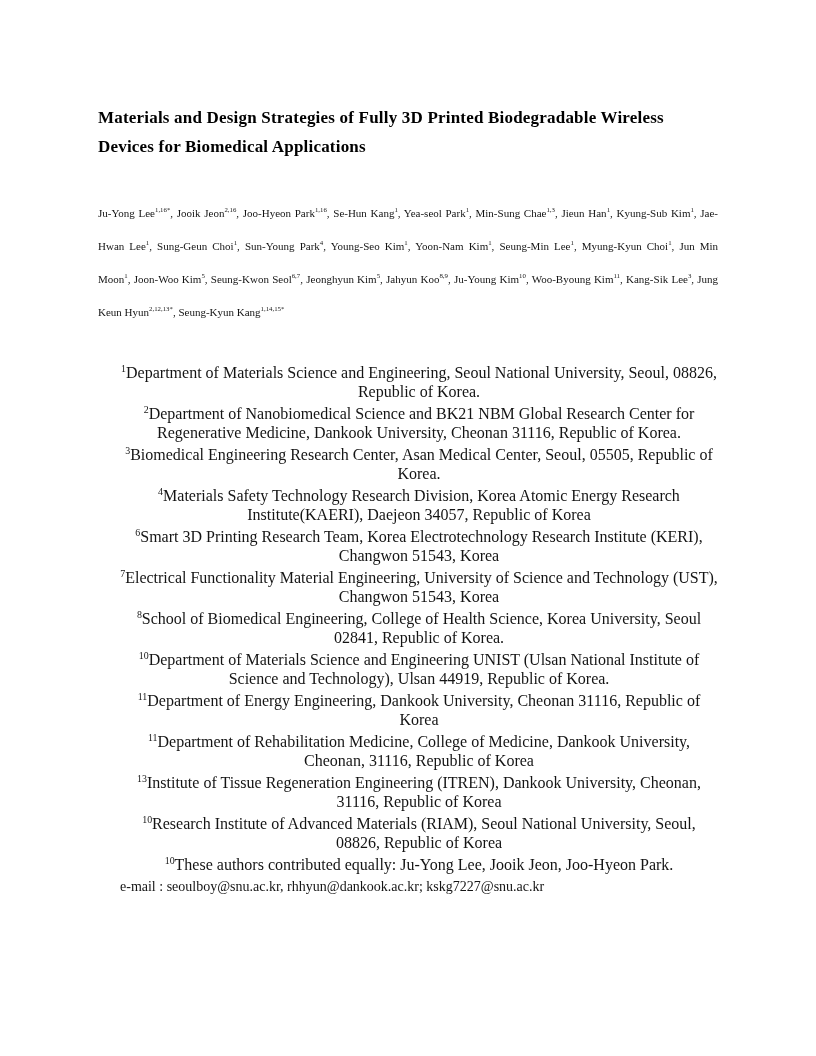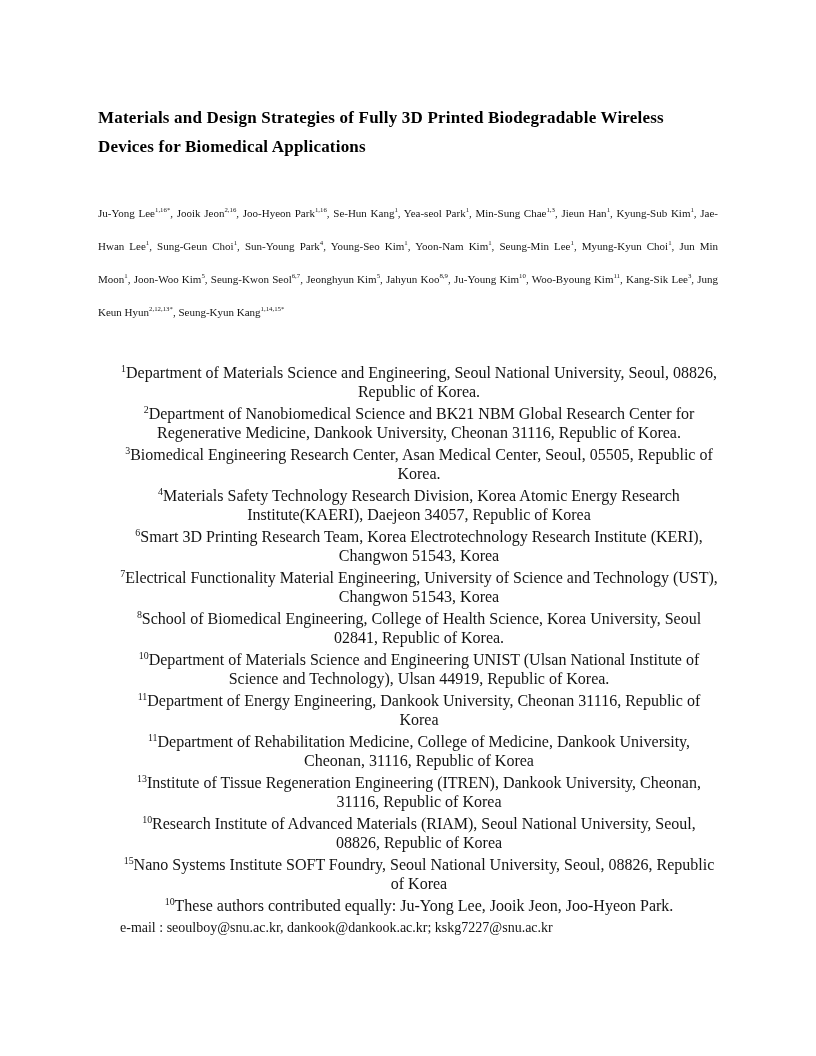--- a/index.html
+++ b/index.html
@@ -69,18 +69,17 @@
         <p class="affil"><sup>3</sup>Biomedical Engineering Research Center, Asan Medical Center, Seoul, 05505, Republic of Korea.</p>
         <p class="affil"><sup>4</sup>Materials Safety Technology Research Division, Korea Atomic Energy Research Institute(KAERI), Daejeon 34057, Republic of Korea</p>
         <p class="affil"><sup>6</sup>Smart 3D Printing Research Team, Korea Electrotechnology Research Institute (KERI), Changwon 51543, Korea</p>
         <p class="affil"><sup>7</sup>Electrical Functionality Material Engineering, University of Science and Technology (UST), Changwon 51543, Korea</p>
         <p class="affil"><sup>8</sup>School of Biomedical Engineering, College of Health Science, Korea University, Seoul 02841, Republic of Korea.</p>
         <p class="affil"><sup>10</sup>Department of Materials Science and Engineering UNIST (Ulsan National Institute of Science and Technology), Ulsan 44919, Republic of Korea.</p>
         <p class="affil"><sup>11</sup>Department of Energy Engineering, Dankook University, Cheonan 31116, Republic of Korea</p>
         <p class="affil"><sup>11</sup>Department of Rehabilitation Medicine, College of Medicine, Dankook University, Cheonan, 31116, Republic of Korea</p>
         <p class="affil"><sup>13</sup>Institute of Tissue Regeneration Engineering (ITREN), Dankook University, Cheonan, 31116, Republic of Korea</p>
         <p class="affil"><sup>10</sup>Research Institute of Advanced Materials (RIAM), Seoul National University, Seoul, 08826, Republic of Korea</p>
-        <p class="affil"><sup>15</sup>Nano Systems Institute SOFT Foundry, Seoul National University, Seoul, 08826, Republic of Korea</p>
         <p class="affil"><sup>10</sup>These authors contributed equally: Ju-Yong Lee, Jooik Jeon, Joo-Hyeon Park.</p>
       </div>
-    <p class="email">e-mail : seoulboy@snu.ac.kr, dankook@dankook.ac.kr; kskg7227@snu.ac.kr</p>
+    <p class="email">e-mail : seoulboy@snu.ac.kr, rhhyun@dankook.ac.kr; kskg7227@snu.ac.kr</p>
   </div>
 </div>
 
 </body></html>

